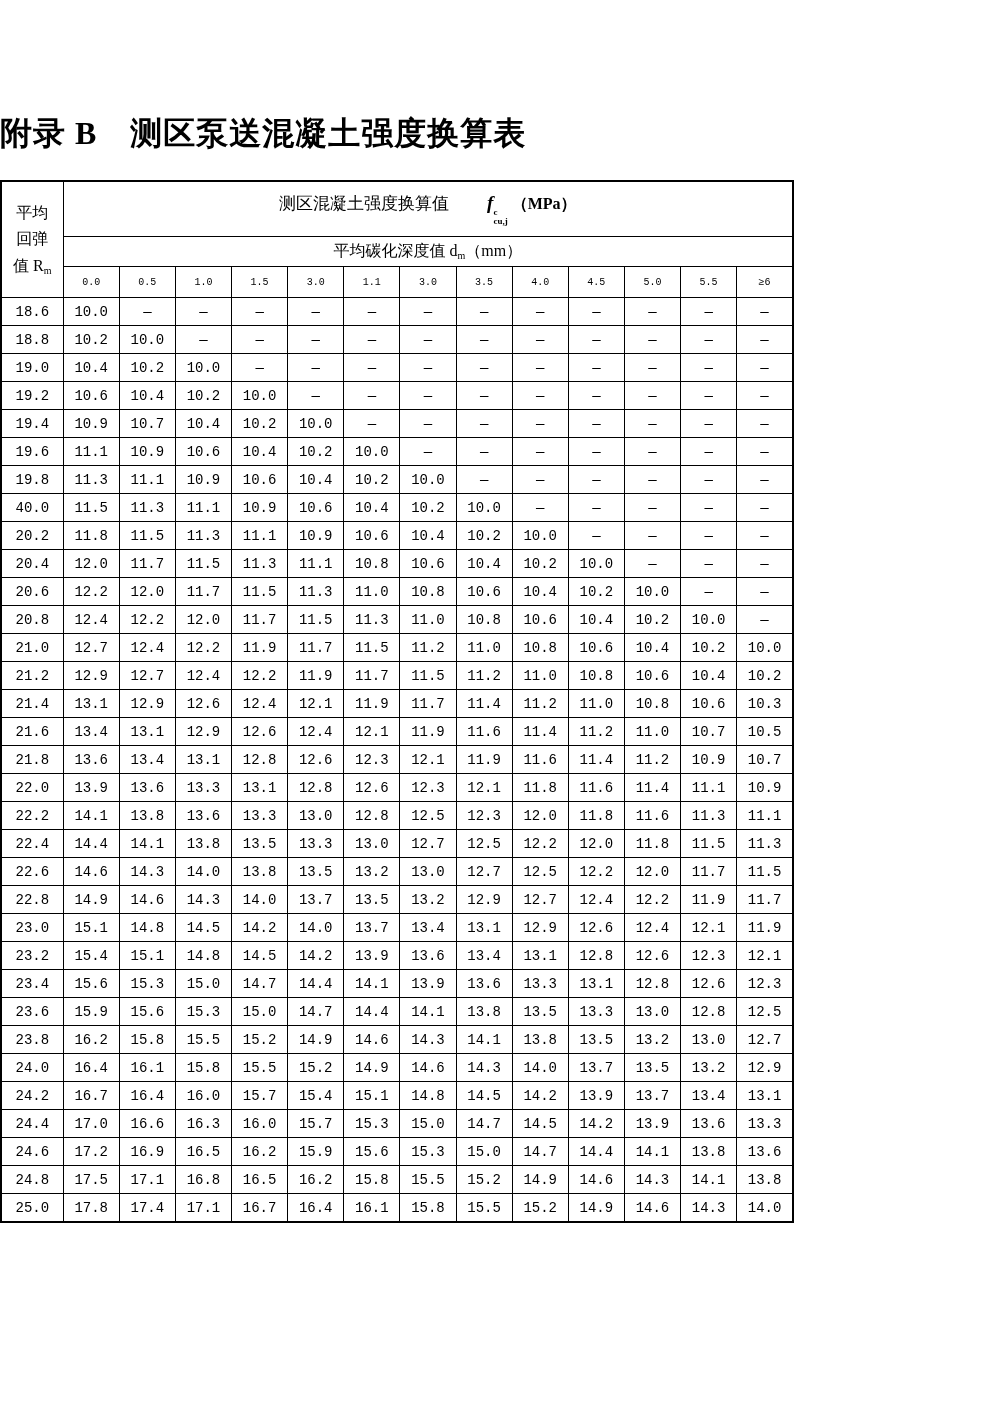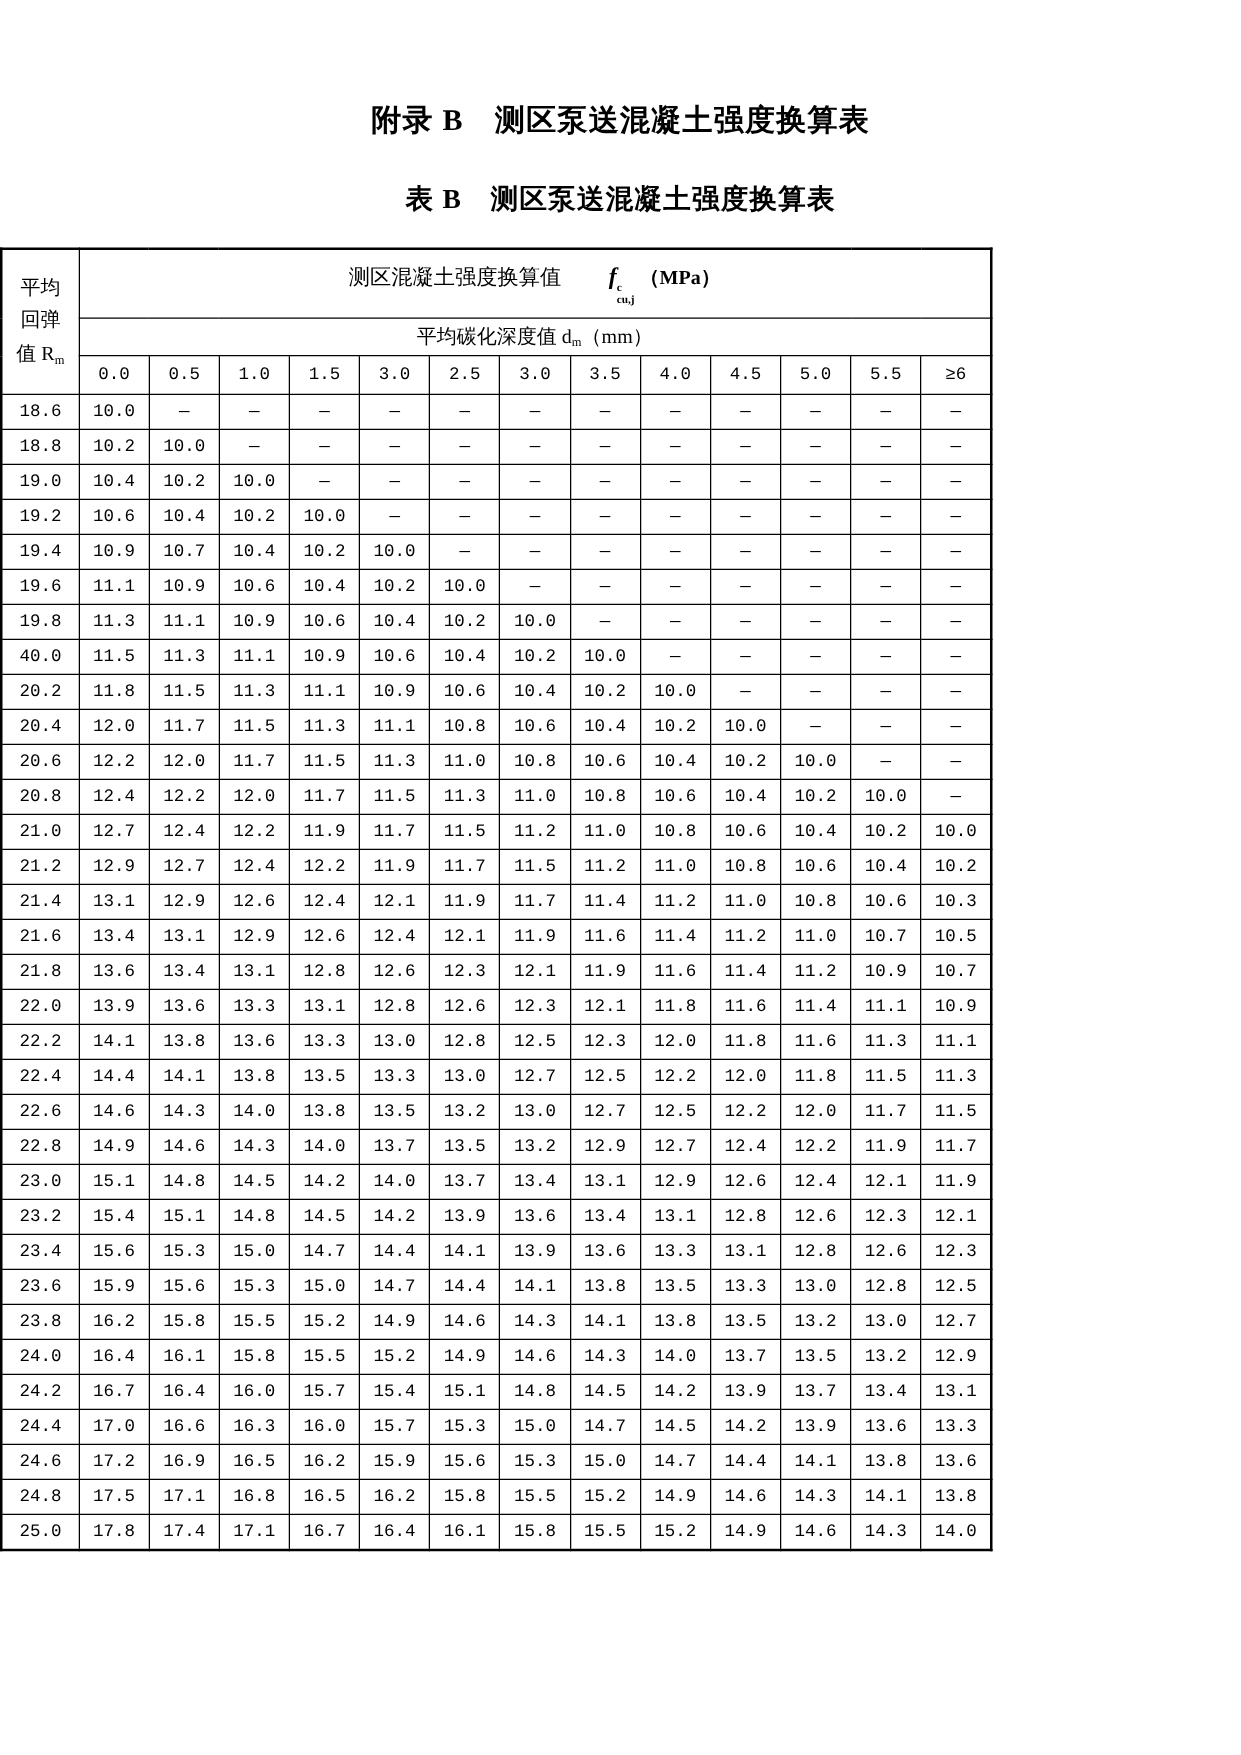--- a/index.html
+++ b/index.html
@@ -7,23 +7,22 @@
     position: relative;
     width: 993px;
     height: 1404px;
     background: #ffffff;
     font-family: "Liberation Serif", serif;
     color: #000;
     overflow: hidden;
   }
   .title1 {
     margin: 0;
-    padding-top: 80px;
-    text-align: center;
-    font-size: 24px;
+    padding-top: 112px;
+    font-size: 32px;
     font-weight: bold;
     letter-spacing: 1px;
   }
   .title2 {
     margin: 0;
     padding-top: 32px;
     text-align: center;
     font-size: 22px;
     font-weight: bold;
     letter-spacing: 1px;
@@ -49,21 +48,21 @@
     font-size: 16px;
     line-height: 1.65;
     text-align: left;
     padding-left: 9px;
   }
   .strength-head { height: 54px; font-size: 17px; }
   .carbon-head   { height: 29px; font-size: 16px; }
   th.col-label {
     height: 30px;
     font-family: "Liberation Mono", monospace;
-    font-size: 14px;
+    font-size: 10px;
   }
   tbody td, td.rm-cell {
     height: 27px;
     font-family: "Liberation Mono", monospace;
     font-size: 14px;
   }
   .sub-s { font-size: 10px; vertical-align: -3px; }
   .fwrap { margin-left: 38px; margin-right: 4px; white-space: nowrap; }
   .fbase { font-style: italic; font-weight: bold; font-size: 19px; }
   .fstack {
@@ -76,21 +75,20 @@
     font-weight: bold;
   }
   .unit { font-size: 16px; font-weight: bold; }
 </style>
 </head>
 <body>
 
 <div class="page">
 
   <h1 class="title1">附录 B　测区泵送混凝土强度换算表</h1>
-  <h2 class="title2">表 B　测区泵送混凝土强度换算表</h2>
 
   <table class="conv">
     <colgroup>
       <col class="col-rm">
       <col class="col-d">
         <col class="col-d">
         <col class="col-d">
         <col class="col-d">
       <col class="col-d">
         <col class="col-d">
@@ -120,21 +118,21 @@
         <th colspan="13" class="carbon-head">
           <span>平均碳化深度值 d</span><span class="sub-s">m</span><span>（mm）</span>
         </th>
       </tr>
       <tr id="col-row">
           <th class="col-label">0.0</th>
           <th class="col-label">0.5</th>
           <th class="col-label">1.0</th>
           <th class="col-label">1.5</th>
           <th class="col-label">3.0</th>
-          <th class="col-label">2.5</th>
+          <th class="col-label">1.1</th>
           <th class="col-label">3.0</th>
           <th class="col-label">3.5</th>
           <th class="col-label">4.0</th>
           <th class="col-label">4.5</th>
           <th class="col-label">5.0</th>
           <th class="col-label">5.5</th>
           <th class="col-label">≥6</th>
         </tr>
     </thead>
     <tbody id="table-body">

